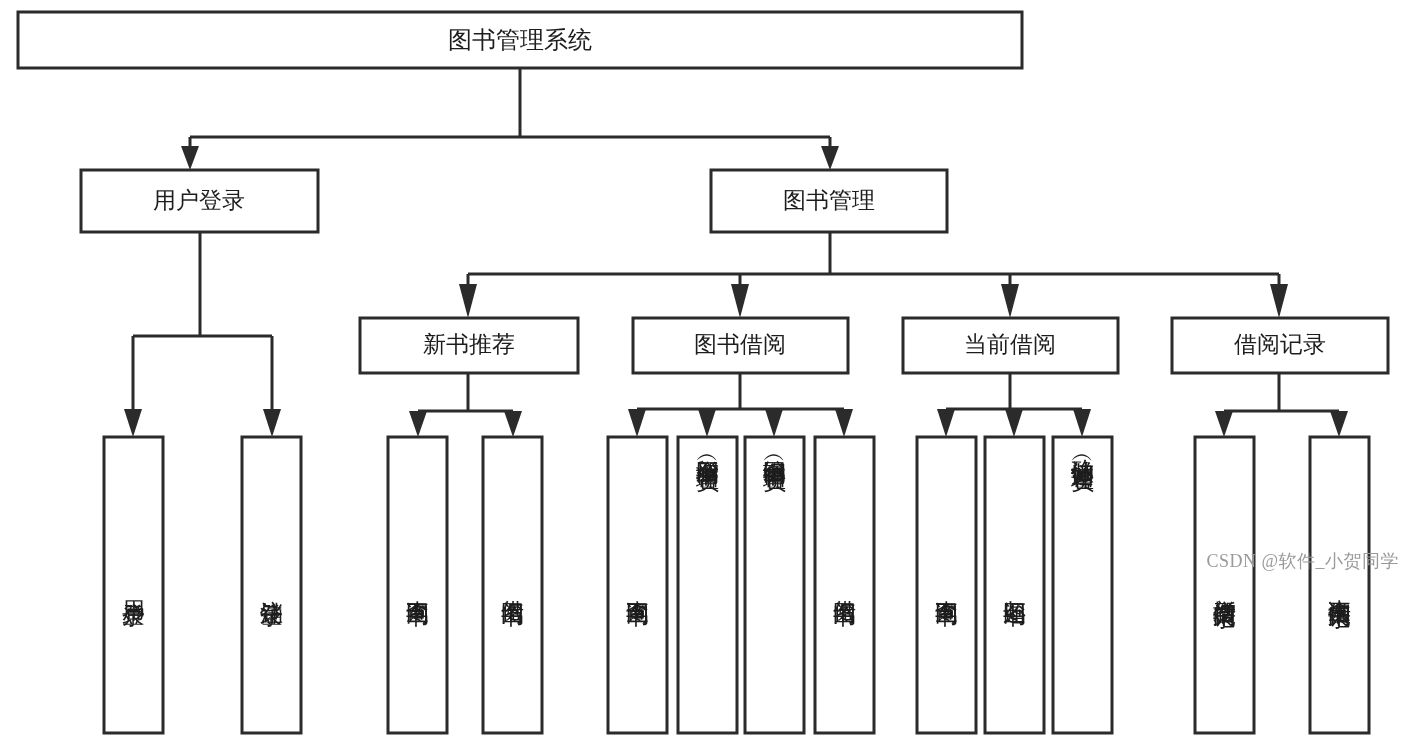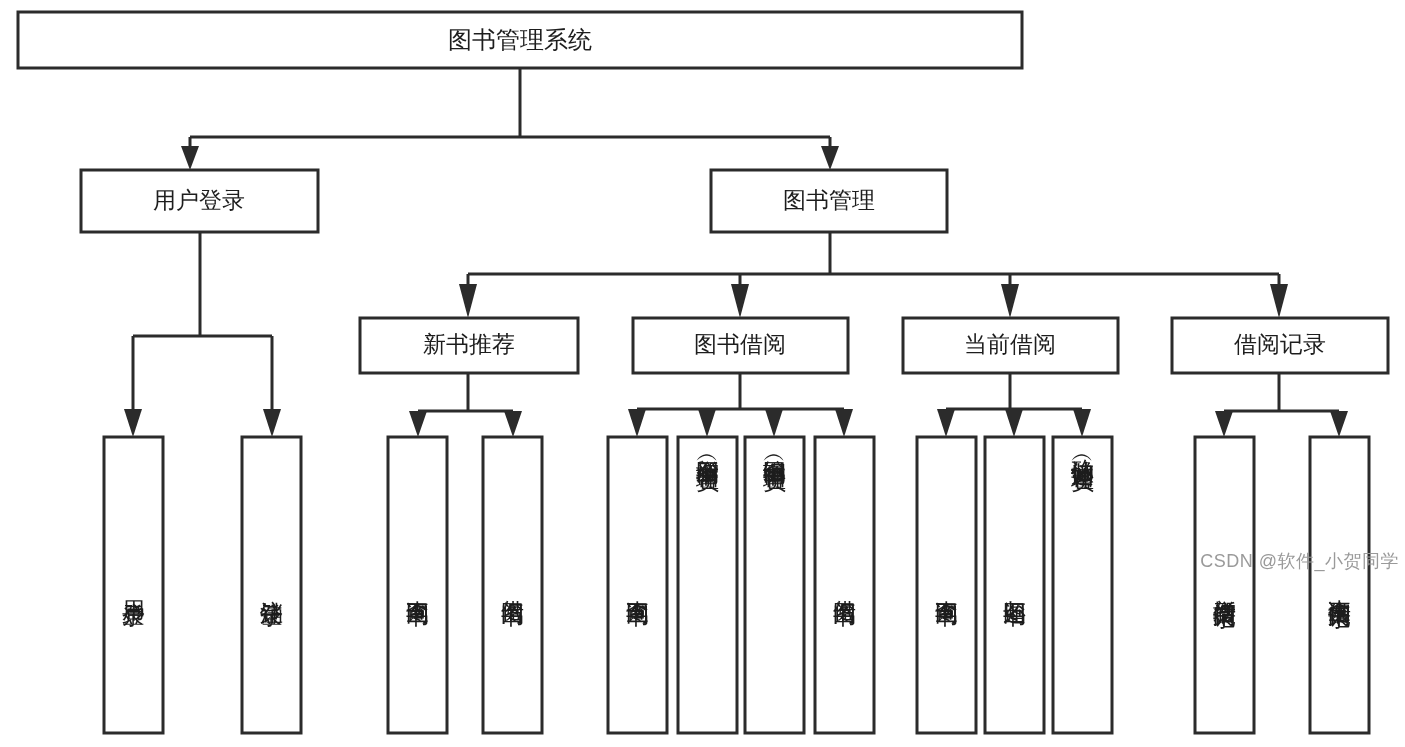--- a/index.html
+++ b/index.html
@@ -19,21 +19,21 @@
      font-size:23px;
      line-height:1.18;
      letter-spacing:1.5px;
      color:#1d1d1d;
      white-space:nowrap;
      text-align:center;
   }
   #watermark{
      position:absolute;
      right:6px;bottom:4px;
-     font-family:Liberation Sans, sans-serif;
+     font-family:Liberation Serif, serif;
      font-size:18px;
      color:#9a9a9a;
      letter-spacing:.5px;
      white-space:nowrap;
      pointer-events:none;
   }
 </style>
 </head>
 <body>
 

